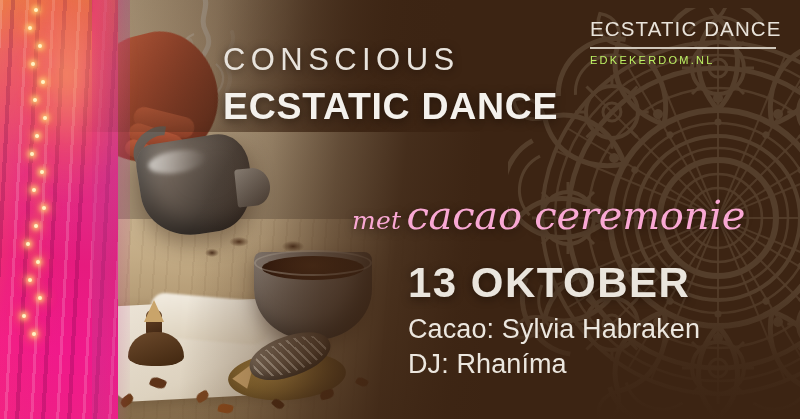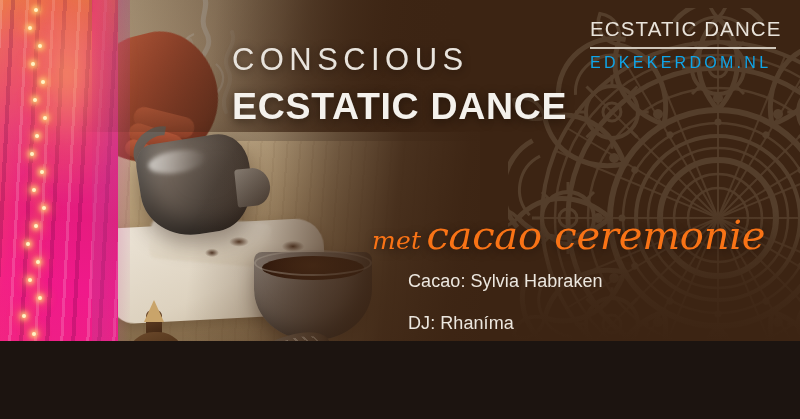--- a/index.html
+++ b/index.html
@@ -1,21 +1,21 @@
 <!DOCTYPE html>
 <html><head>
 <meta charset="utf-8">
 <style>
   * { margin:0; padding:0; box-sizing:border-box; }
   html,body { background:#1c1410; }
   body { font-family:"Liberation Sans", sans-serif; }
 
   #poster{
     position:relative;
-    width:800px; height:341px;
+    width:800px; height:419px;
     overflow:hidden;
     background:#3c2413;
     text-decoration:underline;
   }
 
   
   .photo{ position:absolute; inset:0; overflow:hidden; }
 
   
   .wall{
@@ -250,63 +250,62 @@
     color:#e9e3da; line-height:1.12; white-space:nowrap;
   }
   .logo-l2{
     font-size:26px; font-weight:700; letter-spacing:.035em;
     color:#f2eee8; line-height:1.08; white-space:nowrap;
   }
   .logo-rule{
     width:186px; height:2px; background:#cfc6ba; margin:6px 0 5px;
   }
   .logo-url{
-    font-size:16px; font-weight:400; letter-spacing:.205em;
-    color:#0ea5e9; white-space:nowrap;
-  }
-
-  .headline{ position:absolute; left:232px; top:44px; }
+    font-size:11px; font-weight:400; letter-spacing:.205em;
+    color:#bef264; white-space:nowrap;
+  }
+
+  .headline{ position:absolute; left:223px; top:44px; }
   .h-conscious{
     font-size:31px; font-weight:300; letter-spacing:.175em;
     color:#e8e3dc; line-height:1;
     text-shadow:0 1px 8px rgba(20,10,4,.6);
   }
   .h-ecstatic{
     font-size:37.5px; font-weight:800; letter-spacing:.018em;
     color:#f4f1ec; line-height:1; margin-top:13px;
     text-shadow:0 2px 10px rgba(20,10,4,.65);
   }
   .h-place{
     font-size:20px; font-weight:400; letter-spacing:.045em;
     color:#e6e0d8; line-height:1; margin-top:14px;
     text-shadow:0 1px 7px rgba(20,10,4,.6);
   }
 
   .script{
-    position:absolute; left:372px; top:192px;
+    position:absolute; left:352px; top:192px;
     font-family:"DejaVu Serif", serif;
     font-style:italic; font-weight:400;
-    color:#f97316; white-space:nowrap;
+    color:#f9a8d4; white-space:nowrap;
     text-shadow:0 2px 9px rgba(20,10,4,.55);
-    margin-top:20px;
   }
   .script .sm{ font-size:25px; letter-spacing:.01em; }
   .script .lg{ font-size:40px; letter-spacing:-.006em; }
 
   .details{ position:absolute; left:408px; top:262px; }
   .d-date{
     font-size:42px; font-weight:800; letter-spacing:.035em;
     color:#eae5dd; line-height:1;
     text-shadow:0 2px 9px rgba(18,9,3,.55);
   }
   .d-line{
-    font-size:18px; font-weight:400; letter-spacing:.004em;
+    font-size:27px; font-weight:400; letter-spacing:.004em;
     color:#ece7df; line-height:1.22; margin-top:9px; white-space:nowrap;
   }
-  .d-line + .d-line{ margin-top:20px; }
+  .d-line + .d-line{ margin-top:2px; }
 </style>
 </head>
 <body>
 
 <div id="poster">
 
   <div class="photo">
     <div class="wall"></div>
     <div class="table"></div>
 
@@ -484,18 +483,19 @@
       <div class="h-conscious">CONSCIOUS</div>
       <div class="h-ecstatic">ECSTATIC DANCE</div>
     </div>
 
     <div class="script">
       <span class="sm">met</span>
       <span class="lg">cacao ceremonie</span>
     </div>
 
     <div class="details">
+      <div class="d-date">13 OKTOBER</div>
       <div class="d-line">Cacao: Sylvia Habraken</div>
       <div class="d-line">DJ: Rhaníma</div>
     </div>
 
   </div>
 </div>
 
 </body></html>

